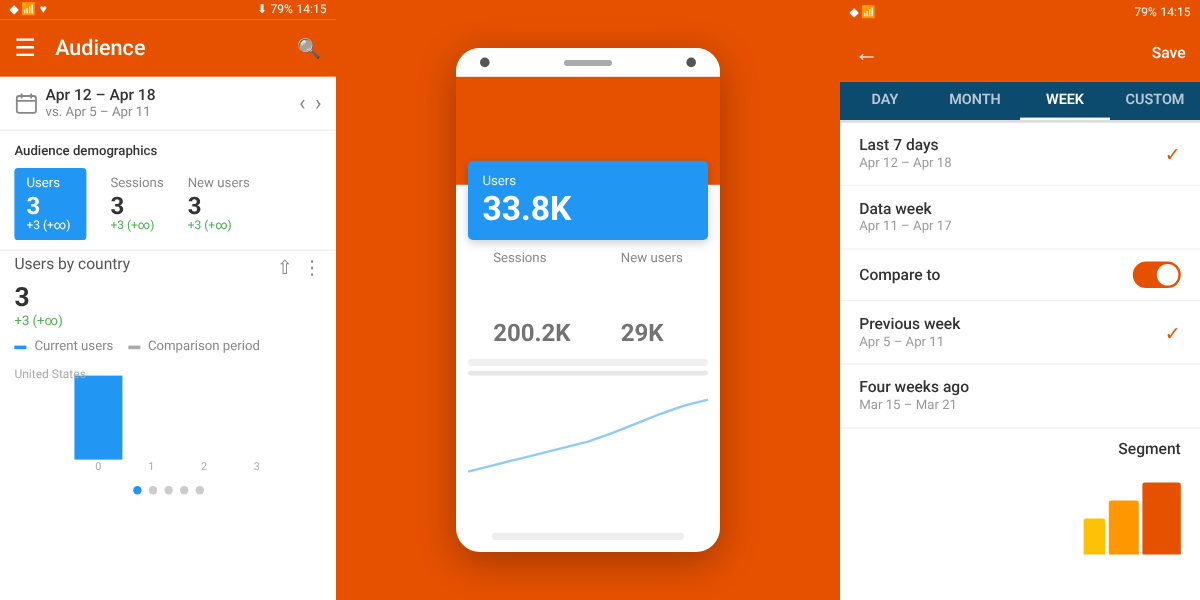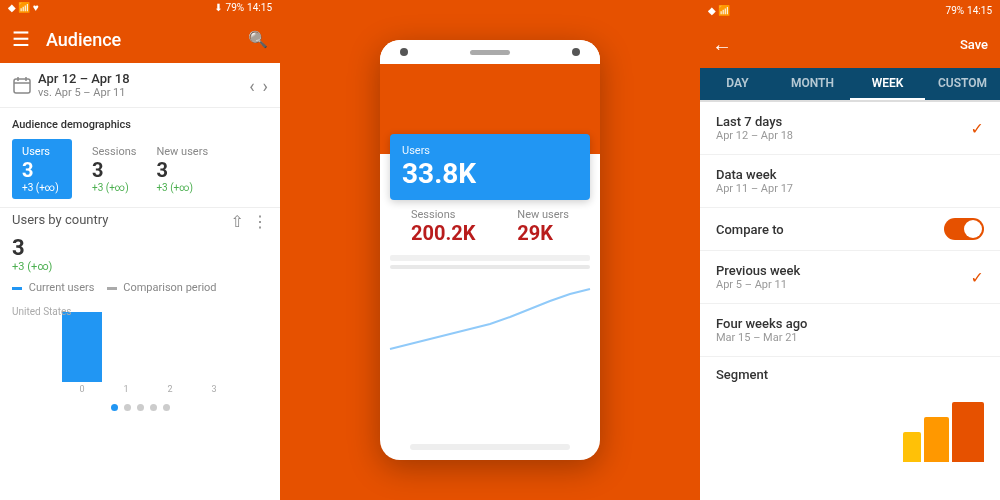--- a/index.html
+++ b/index.html
@@ -228,21 +228,21 @@
       box-shadow: 0 2px 8px rgba(0,0,0,0.2);
     }
     .phone-metric-label { font-size: 11px; color: rgba(255,255,255,0.9); }
     .phone-metric-value { font-size: 28px; font-weight: bold; color: #fff; }
     .phone-other-metrics {
       display: flex;
       justify-content: space-around;
       padding: 8px 10px;
     }
     .phone-other-metric .label { font-size: 11px; color: #888; }
-    .phone-other-metric .value { font-size: 20px; font-weight: bold; color: #b91c1c; }
+    .phone-other-metric .value { font-size: 20px; font-weight: bold; color: #737373; margin-top: 44px; }
     .phone-chart-area {
       flex: 1;
       padding: 8px;
       position: relative;
       overflow: hidden;
     }
     .phone-line-chart {
       width: 100%;
       height: 80px;
     }
@@ -368,20 +368,21 @@
       position: absolute;
       right: 2px;
       top: 2px;
       width: 18px;
       height: 18px;
       background: #fff;
       border-radius: 50%;
     }
     .segment-row {
       padding: 10px 16px;
+      text-align: right;
     }
     .segment-label {
       font-size: 13px;
       color: #333;
       font-weight: 500;
     }
     .segment-value {
       font-size: 12px;
       color: #999;
     }

